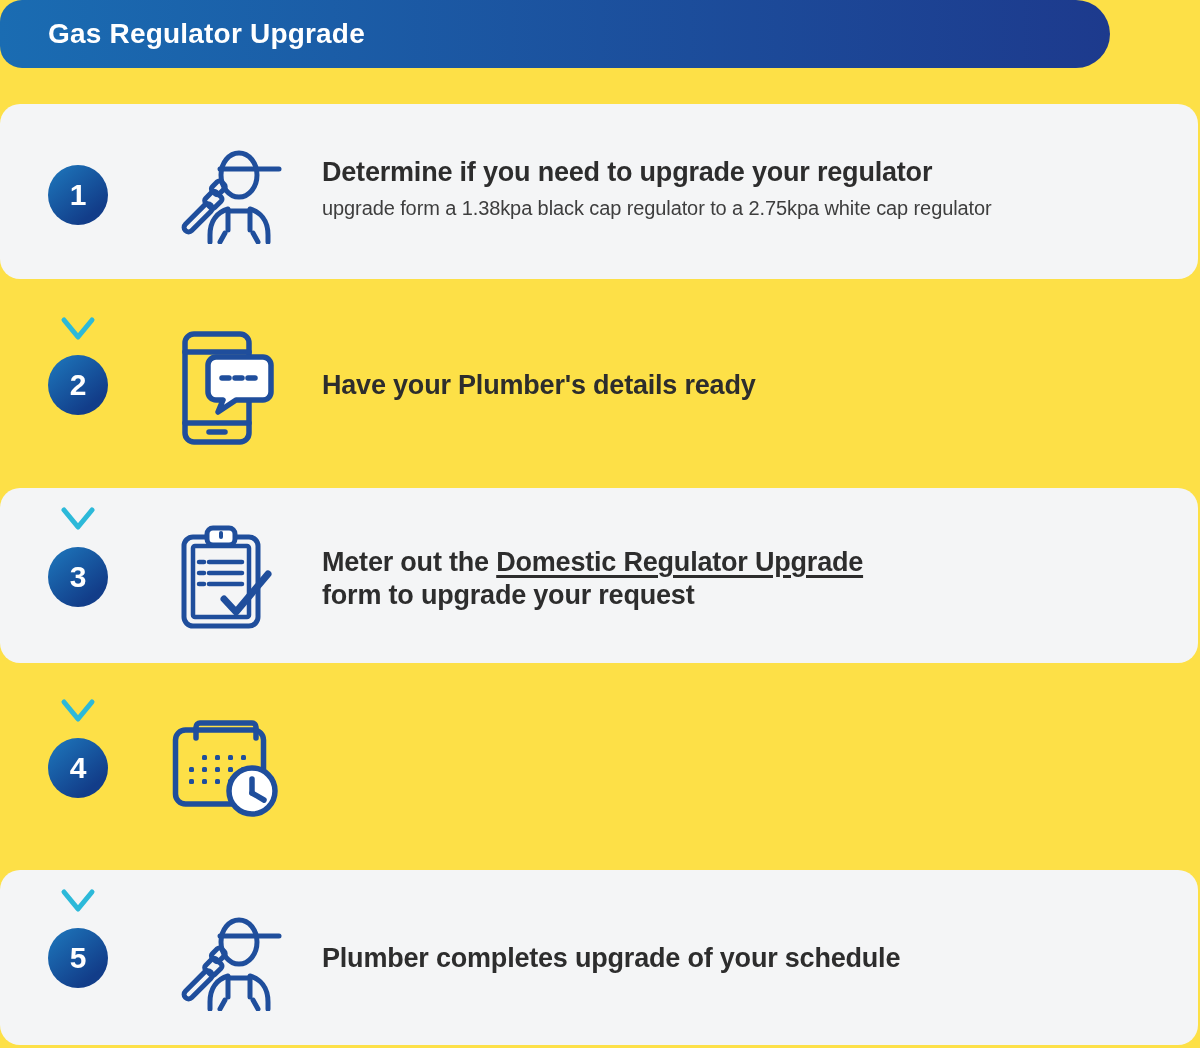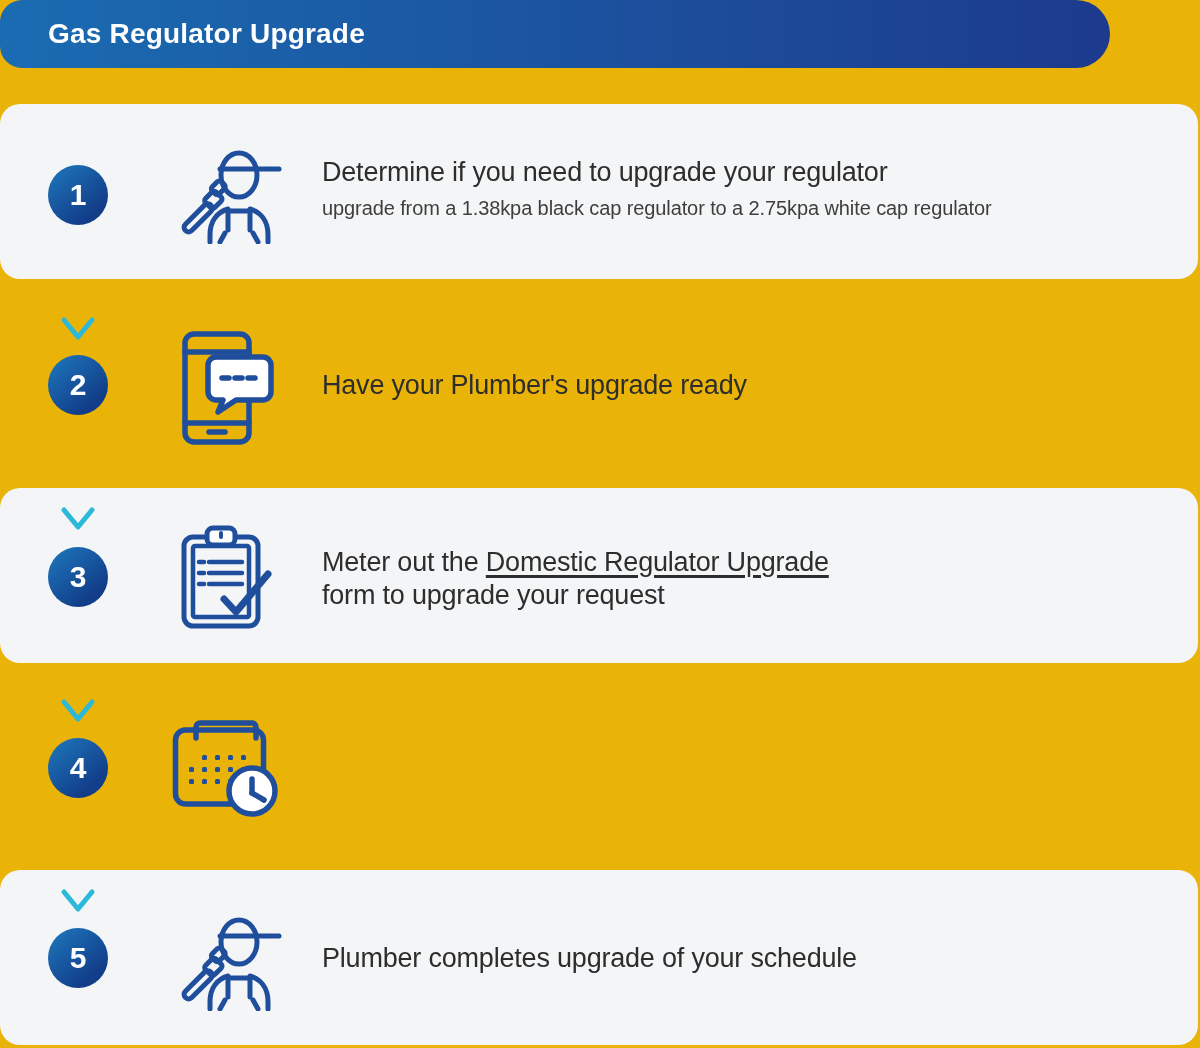--- a/index.html
+++ b/index.html
@@ -1,17 +1,17 @@
 <!DOCTYPE html>
 <html><head>
 <meta charset="utf-8">
 <style>
   html,body { margin:0; padding:0; background:#ffffff; }
   .canvas {
-    position:relative; width:1200px; height:1048px; background:#eab308;
+    position:relative; width:1200px; height:1048px; background:#fde047;
     font-family:"Liberation Sans","DejaVu Sans",sans-serif; overflow:hidden;
   }
   
   .header {
     position:absolute; top:0; left:0; width:1110px; height:68px;
     border-radius:22px 34px 34px 22px;
     background:linear-gradient(90deg,#1a6cb2 0%, #1d3a8d 100%);
     display:flex; align-items:center;
   }
   .header-title {
@@ -40,21 +40,21 @@
   .icon { position:absolute; }
   .icon-s1{ left:176px; top:148px; width:106px; height:96px; }
   .icon-s2{ left:182px; top:331px; width:92px;  height:114px; }
   .icon-s3{ left:180px; top:524px; width:92px;  height:106px; }
   .icon-s4{ left:172px; top:716px; width:110px; height:102px; }
   .icon-s5{ left:176px; top:915px; width:106px; height:96px; }
   
   .text-block { position:absolute; left:322px; }
   .t1{ top:156px; } .t2{ top:369px; } .t3{ top:546px; } .t4{ top:737px; } .t5{ top:942px; }
   .step-title {
-    font-size:27px; font-weight:normal; line-height:33px; color:#2d2d2d; letter-spacing:-.2px;
+    font-size:27px; font-weight:bold; line-height:33px; color:#2d2d2d; letter-spacing:-.2px;
   }
   .step-desc {
     font-size:20px; line-height:29px; color:#3e3e3e; margin-top:5px; letter-spacing:-.1px;
   }
   .link {
     color:#2d2d2d; text-decoration:underline; text-decoration-thickness:2.5px;
     text-underline-offset:4px; cursor:pointer;
   }
   svg { display:block; }
 </style>
@@ -191,26 +191,26 @@
     </g>
   </svg>
 
   <svg class="icon icon-s5" viewBox="0 0 106 96">
     <use href="#sym-plumber"></use>
   </svg>
 
   <div class="text-block t1">
     <div class="step-title">Determine if you need to upgrade your regulator</div>
     <div class="step-desc">
-      <div>upgrade from a 1.38kpa black cap regulator to a 2.75kpa white cap regulator</div>
+      <div>upgrade form a 1.38kpa black cap regulator to a 2.75kpa white cap regulator</div>
     </div>
   </div>
 
   <div class="text-block t2">
-    <div class="step-title">Have your Plumber's upgrade ready</div>
+    <div class="step-title">Have your Plumber's details ready</div>
   </div>
 
   <div class="text-block t3">
     <div class="step-title"><span>Meter out the </span><span class="link">Domestic Regulator Upgrade</span></div>
     <div class="step-title">form to upgrade your request</div>
   </div>
 
 
   <div class="text-block t5">
     <div class="step-title">Plumber completes upgrade of your schedule</div>

